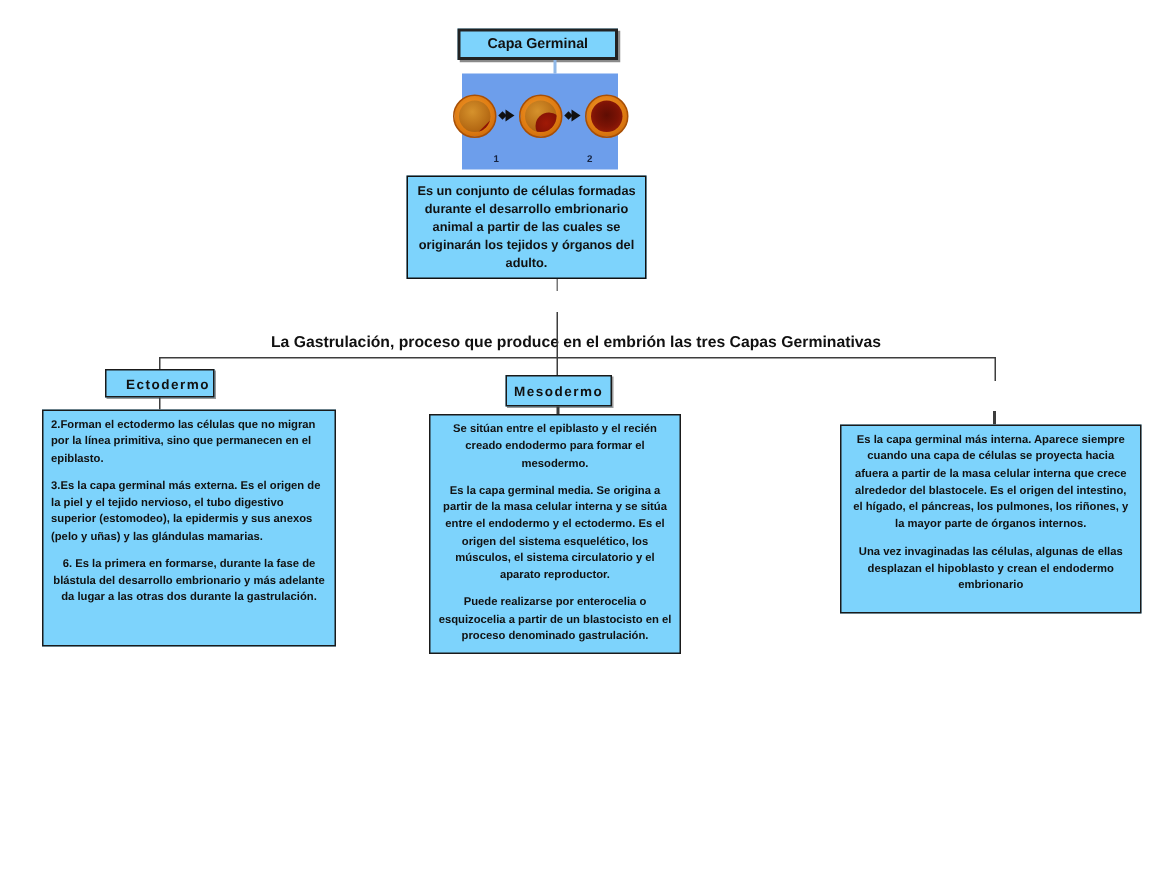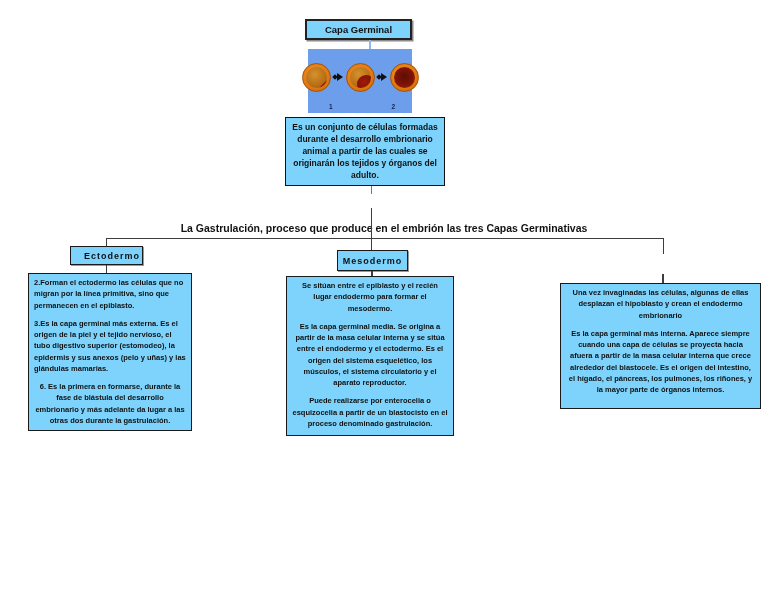--- a/index.html
+++ b/index.html
@@ -11,21 +11,21 @@
   .title-box{left:305px;top:19px;width:107px;height:21px;border:2px solid #222;
     box-shadow:1.5px 1.5px 0 #8a8a8a;display:flex;align-items:center;justify-content:center;
     font-size:9.5px;font-weight:bold;color:#111;}
   .label-box{box-shadow:1px 1px 0 #9a9a9a;display:flex;align-items:center;justify-content:center;
     font-size:9px;font-weight:bold;color:#111;letter-spacing:1px;}
   .text-box{font-size:7.5px;font-weight:bold;color:#111;line-height:1.5;padding:3px 5px;text-align:center;}
   .text-box p{margin:0 0 7px 0;}
   .text-box p:last-child{margin-bottom:0;}
   .text-box p.align-left{text-align:left;}
 
-  .def-box{left:285px;top:117px;width:160px;min-height:68px;border:1.5px solid #111;
+  .def-box{left:271px;top:117px;width:160px;min-height:68px;border:1.5px solid #111;
     font-size:8.5px;font-weight:bold;color:#111;text-align:center;line-height:1.4;padding:4px 5px;}
 
   .heading{position:absolute;left:0;right:0;top:194px;text-align:center;
     font-size:10.5px;font-weight:bold;color:#111;margin-top:28px;}
 
   
   .line{position:absolute;background:#3d3d3d;}
   .line.blue{background:#8FB8E8;}
   .line.gray{background:#777;}
 
@@ -102,30 +102,30 @@
     <span>Mesodermo</span>
   </div>
   <div class="box label-box" style="left:619px;top:254px;width:50px;height:20px;margin-top:32px;">
     <span>Endodermo</span>
   </div>
 
   <div class="line" style="left:106px;top:265px;width:1px;height:8px;"></div>
   <div class="line" style="left:371px;top:271px;width:2px;height:5px;"></div>
   <div class="line" style="left:662px;top:274px;width:2px;height:9px;"></div>
 
-  <div class="box text-box" style="left:28px;top:273px;width:164px;min-height:158px;">
+  <div class="box text-box" style="left:28px;top:273px;width:196px;min-height:158px;">
     <p class="align-left">2.Forman el ectodermo las células que no migran por la línea primitiva, sino que permanecen en el epiblasto.</p>
     <p class="align-left">3.Es la capa germinal más externa. Es el origen de la piel y el tejido nervioso, el tubo digestivo superior (estomodeo), la epidermis y sus anexos (pelo y uñas) y las glándulas mamarias.</p>
     <p>6. Es la primera en formarse, durante la fase de blástula del desarrollo embrionario y más adelante da lugar a las otras dos durante la gastrulación.</p>
   </div>
 
   <div class="box text-box" style="left:286px;top:276px;width:168px;min-height:160px;">
-    <p>Se sitúan entre el epiblasto y el recién lugar endodermo para formar el mesodermo.</p>
+    <p>Se sitúan entre el epiblasto y el recién creado endodermo para formar el mesodermo.</p>
     <p>Es la capa germinal media. Se origina a partir de la masa celular interna y se sitúa entre el endodermo y el ectodermo. Es el origen del sistema esquelético, los músculos, el sistema circulatorio y el aparato reproductor.</p>
     <p>Puede realizarse por enterocelia o esquizocelia a partir de un blastocisto en el proceso denominado gastrulación.</p>
   </div>
 
   <div class="box text-box" style="left:560px;top:283px;width:201px;min-height:126px;">
+    <p>Es la capa germinal más interna. Aparece siempre cuando una capa de células se proyecta hacia afuera a partir de la masa celular interna que crece alrededor del blastocele. Es el origen del intestino, el hígado, el páncreas, los pulmones, los riñones, y la mayor parte de órganos internos.</p>
     <p>Una vez invaginadas las células, algunas de ellas desplazan el hipoblasto y crean el endodermo embrionario</p>
-    <p>Es la capa germinal más interna. Aparece siempre cuando una capa de células se proyecta hacia afuera a partir de la masa celular interna que crece alrededor del blastocele. Es el origen del intestino, el hígado, el páncreas, los pulmones, los riñones, y la mayor parte de órganos internos.</p>
   </div>
 
 </div>
 
 </body></html>

